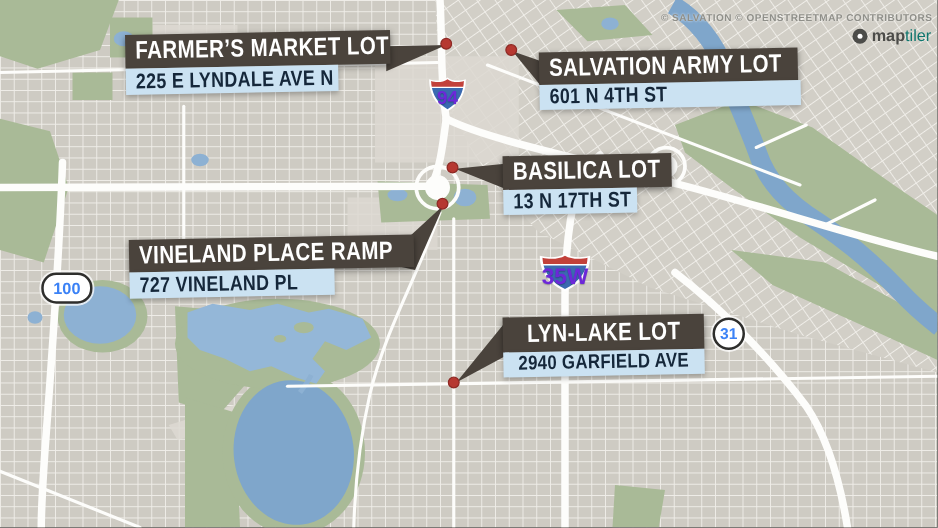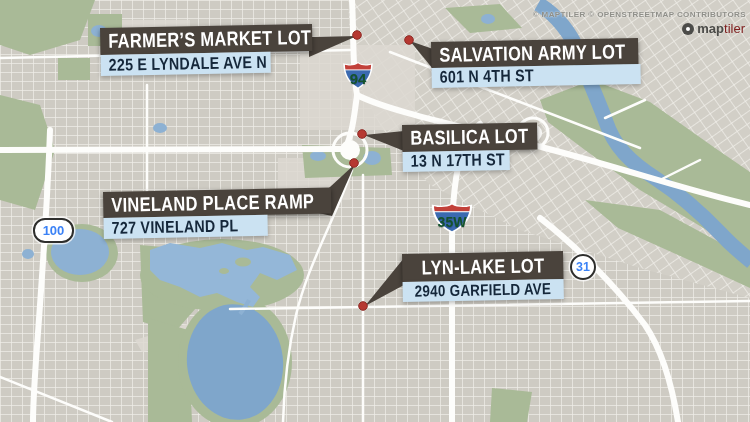--- a/index.html
+++ b/index.html
@@ -33,48 +33,48 @@
   #lot-vineland .lot-title{width:212px;height:26px;font-size:20px;}
   #lot-vineland .lot-addr {width:148px;height:21px;font-size:17px;}
   #lot-lynlake{left:402px;top:254px;}
   #lot-lynlake .lot-title{width:145px;height:28px;font-size:20px;}
   #lot-lynlake .lot-addr {width:145px;height:20px;font-size:16px;}
 
   
   .ishield{position:absolute;}
   .ishield svg{position:absolute;left:0;top:0;width:100%;height:100%;}
   .ishield .num{position:absolute;left:0;right:0;top:32%;bottom:8%;display:flex;
-      align-items:center;justify-content:center;color:#14532d;font-weight:700;
+      align-items:center;justify-content:center;color:#6d28d9;font-weight:700;
       text-shadow:0 1px 1px rgba(0,0,0,.25);}
   #shield-94{left:342px;top:61px;width:32px;height:29px;}
   #shield-94 .num{font-size:15px;}
   #shield-394{left:194px;top:130px;width:42px;height:31px;}
   #shield-394 .num{font-size:13px;}
   #shield-35w{left:430px;top:202px;width:44px;height:32px;}
-  #shield-35w .num{font-size:14px;}
+  #shield-35w .num{font-size:18px;}
   .pill{position:absolute;background:#fff;border:2.5px solid #2e2e2c;
       display:flex;align-items:center;justify-content:center;color:#3b82f6;
       font-weight:700;box-shadow:0 0 0 1.5px rgba(255,255,255,.75);}
   #shield-100{left:33px;top:218px;width:37px;height:21px;border-radius:12px;font-size:13px;}
   #shield-55{left:570px;top:254px;width:22px;height:22px;border-radius:50%;font-size:12.5px;}
 
   
   #city-label{position:absolute;left:398px;top:101px;width:130px;text-align:center;
       font-size:11px;font-weight:700;letter-spacing:3px;color:#696967;
       text-shadow:0 0 2px rgba(255,255,255,.9);}
   #attribution{position:absolute;right:4px;top:10px;font-size:8px;font-weight:700;
       letter-spacing:.4px;color:#8f8f89;text-shadow:0 0 2px rgba(255,255,255,.9);}
   #maptiler-logo{position:absolute;right:5px;top:21px;display:flex;align-items:center;
       font-size:13px;}
   #maptiler-logo .pin{width:12px;height:12px;border-radius:50%;background:#4c4c49;
       margin-right:3px;position:relative;}
   #maptiler-logo .pin::after{content:"";position:absolute;left:4px;top:4px;width:4px;
       height:4px;border-radius:50%;background:#fff;}
   #maptiler-logo .b{font-weight:700;color:#4c4c49;}
-  #maptiler-logo .l{font-weight:400;color:#7f1d1d;}
+  #maptiler-logo .l{font-weight:400;color:#0f766e;}
 </style>
 </head>
 <body>
 
 <div id="stage">
 
   <svg class="layer" width="750" height="422" viewBox="0 0 750 422">
     <defs>
       <pattern id="gNS" width="11" height="9" patternUnits="userSpaceOnUse">
         <rect width="11" height="9" fill="#cecbc3"></rect>
@@ -259,20 +259,20 @@
 
   <div class="lot center" id="lot-lynlake">
     <div class="lot-title">
       <span class="lot-name-text">LYN-LAKE LOT</span>
     </div>
     <div class="lot-addr">
       <span class="lot-addr-text">2940 GARFIELD AVE</span>
     </div>
   </div>
 
-  <div id="attribution">© MAPTILER © OPENSTREETMAP CONTRIBUTORS</div>
+  <div id="attribution">© SALVATION © OPENSTREETMAP CONTRIBUTORS</div>
   <div id="maptiler-logo">
     <span class="pin"></span>
     <span class="b">map</span>
     <span class="l">tiler</span>
   </div>
 
 </div>
 
 </body></html>

